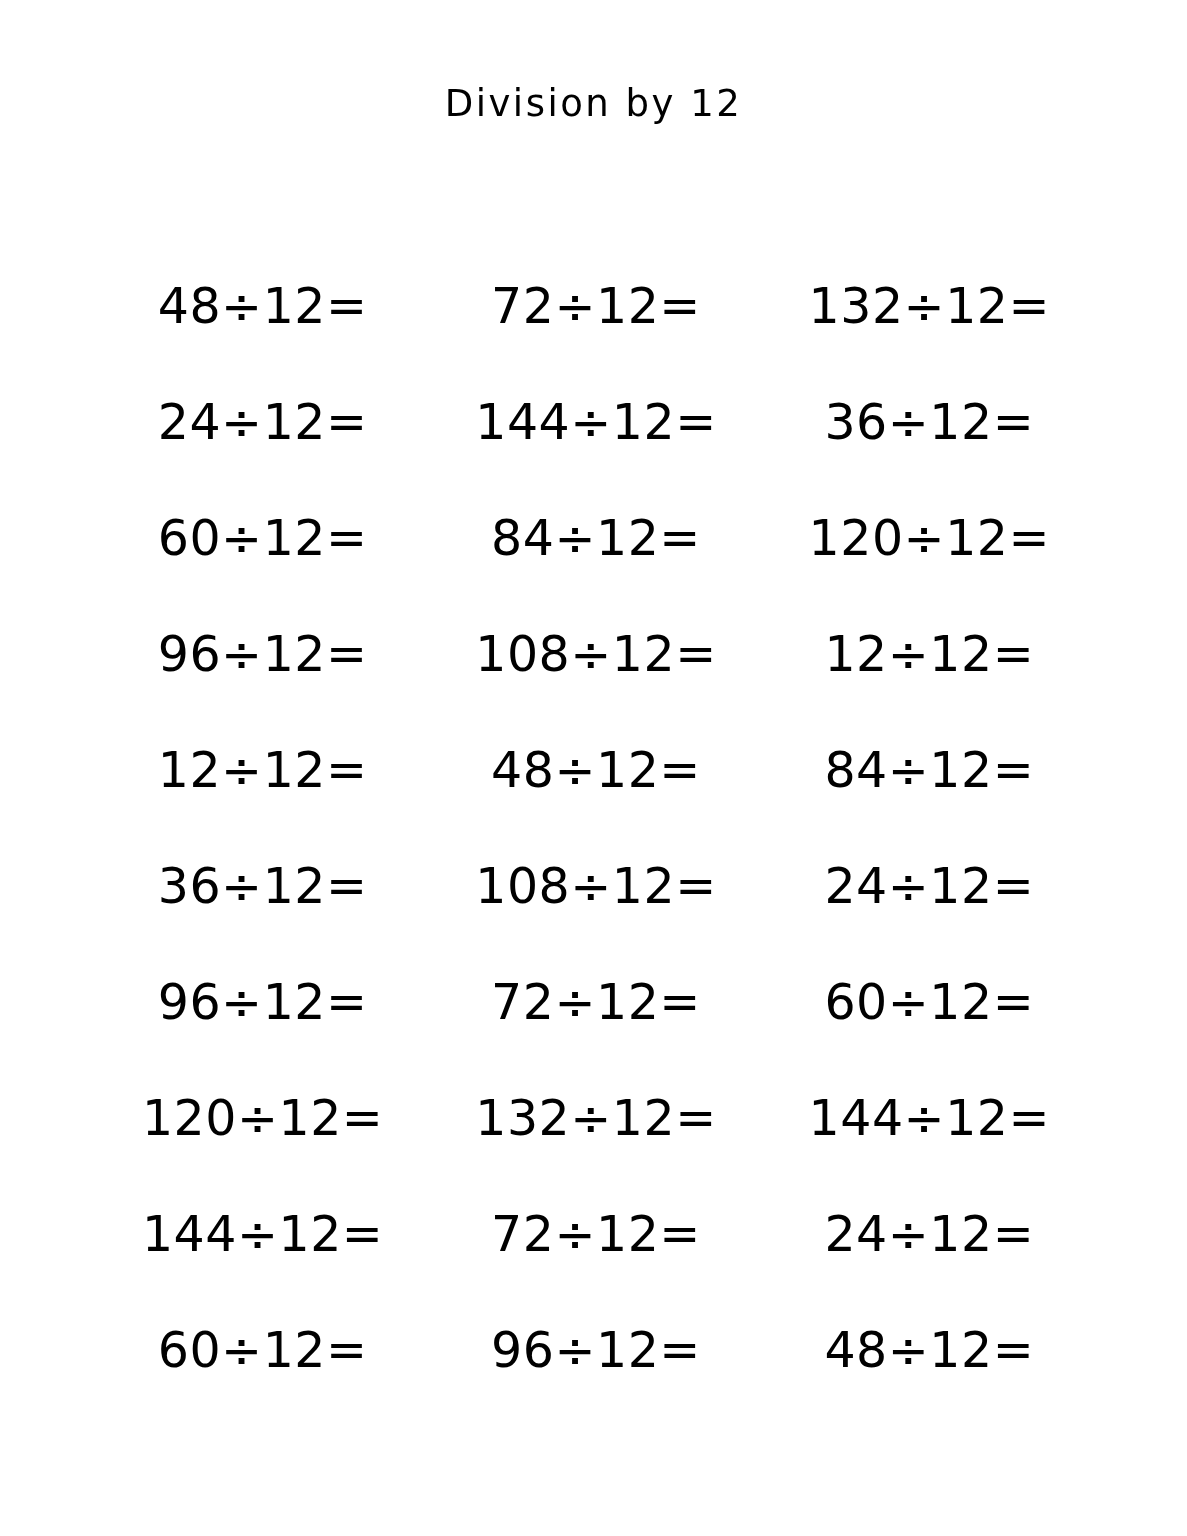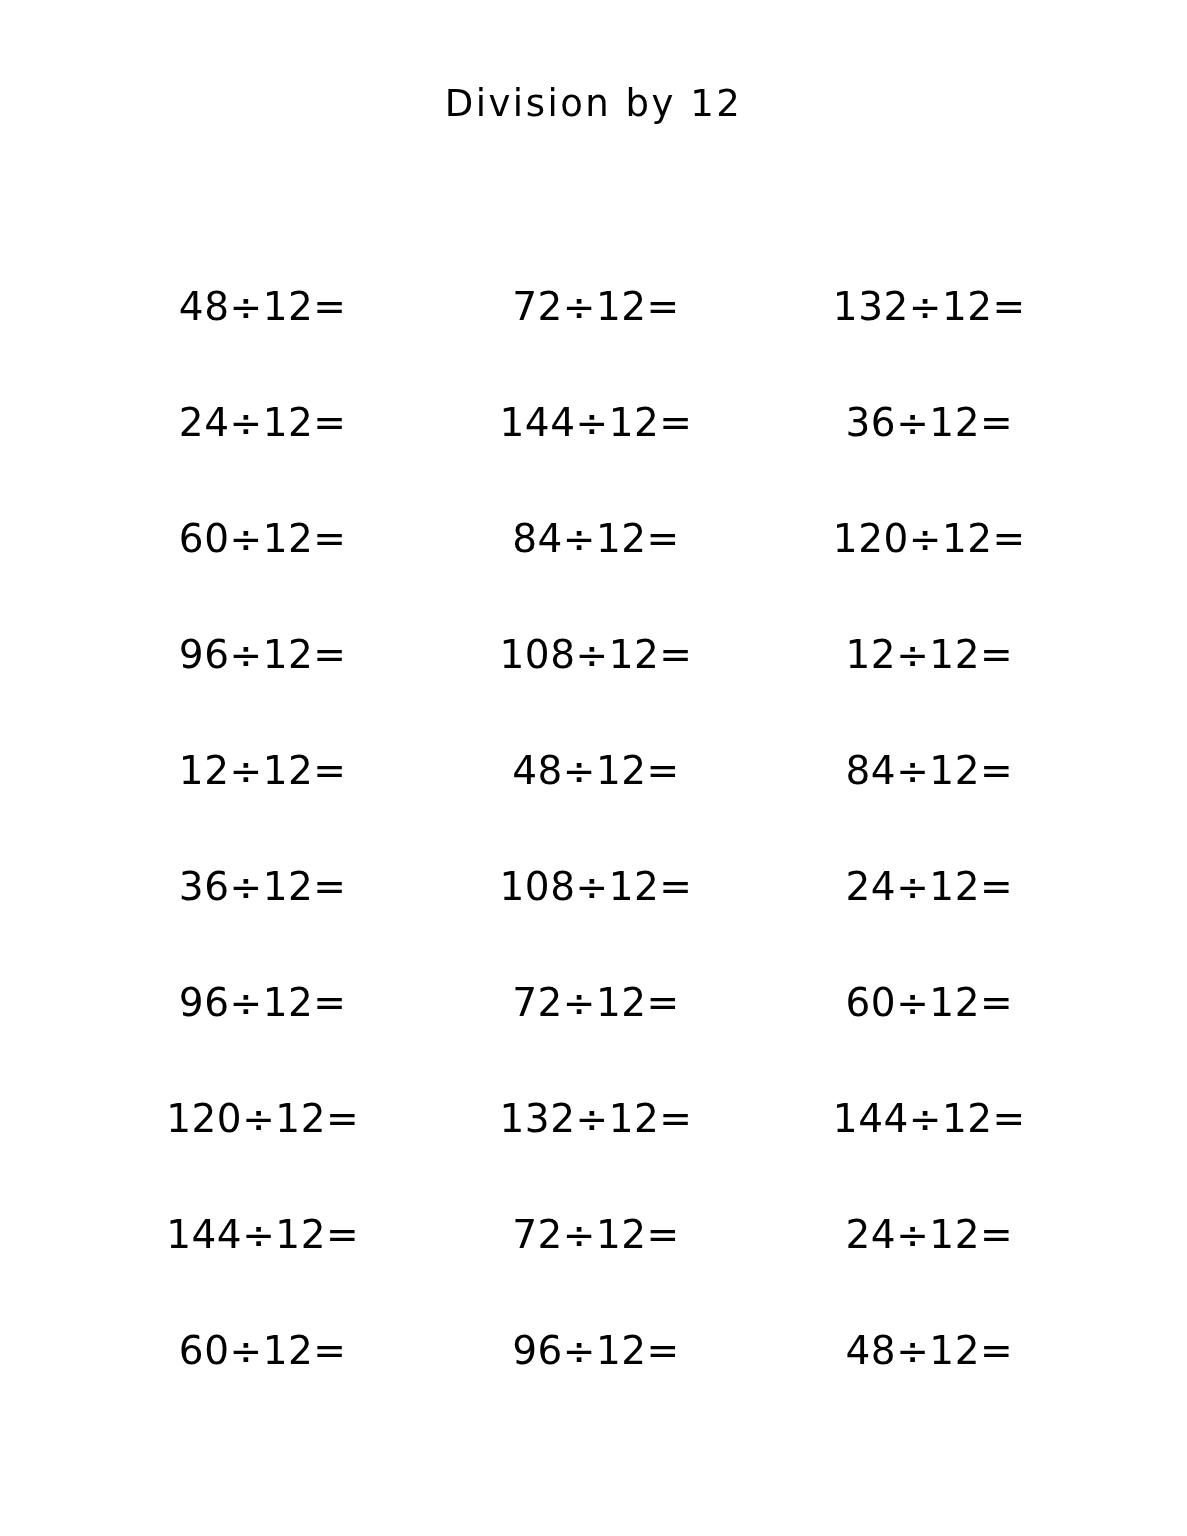--- a/index.html
+++ b/index.html
@@ -38,21 +38,21 @@
     top: 248px;
     left: 96px;
     width: 1000px;
     display: grid;
     grid-template-columns: repeat(3, 1fr);
     grid-auto-rows: 116px;
     align-items: center;
     justify-items: center;
   }
   .problem {
-    font-size: 39px;
+    font-size: 49px;
     letter-spacing: 0.5px;
     white-space: nowrap;
     color: #000000;
     font-family: "DejaVu Sans", sans-serif;
     font-weight: 400;
     line-height: 1;
     text-align: center;
   }
   .footer {
     position: absolute;

